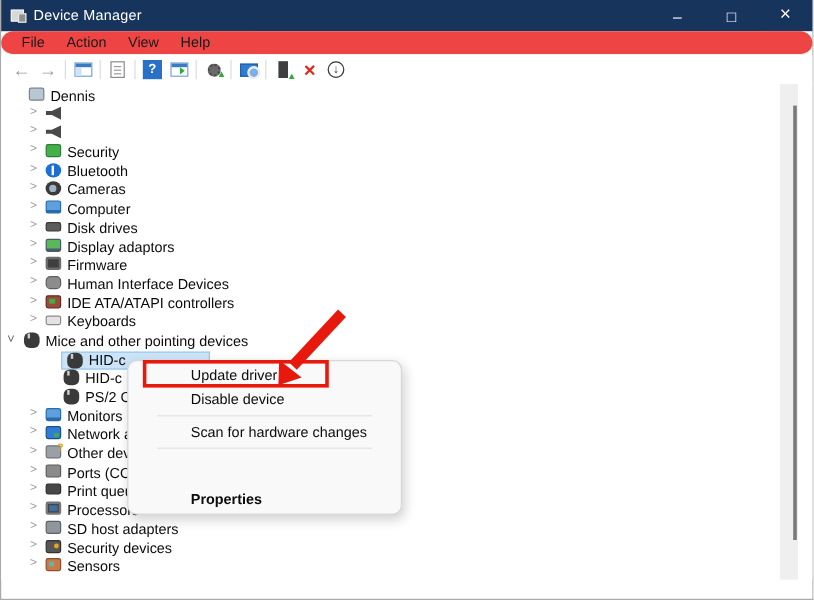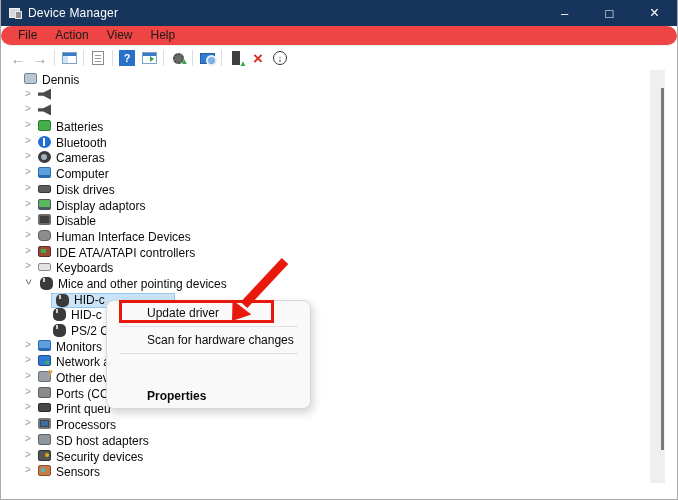--- a/index.html
+++ b/index.html
@@ -91,23 +91,23 @@
   .i-security{background:#555;border:1px solid #333;}
   .i-security:after{content:"";position:absolute;right:1px;top:2px;width:4px;height:4px;border-radius:50%;background:#e6a817;}
   .i-sensors{background:#c97a4a;border:1px solid #8c4f2c;}
   .i-sensors:after{content:"";position:absolute;left:2px;top:2px;width:4px;height:4px;background:#59b7b0;}
 
   
   .scroll-track{position:absolute;top:70px;bottom:16px;right:12px;width:15px;background:#efefef;}
   .scroll-thumb{position:absolute;top:18px;height:362px;left:11px;width:3px;background:#7a7a7a;}
 
   
-  .ctxmenu{position:absolute;left:105px;top:300px;width:205px;background:#f9f9f9;
+  .ctxmenu{position:absolute;left:105px;top:300px;width:229px;background:#f9f9f9;
       border:1px solid #d8d8d8;border-radius:8px;box-shadow:2px 4px 10px rgba(0,0,0,.18);
-      padding:2px 4px;box-sizing:border-box;z-index:10;}
+      padding:2px 16px;box-sizing:border-box;z-index:10;}
   .ctxitem{height:20px;display:flex;align-items:center;padding-left:36px;font-size:12px;color:#0b0b0b;}
   .ctxitem.bold{font-weight:bold;margin-top:32px;}
   .ctxsep{border:none;border-top:1px solid #e1e1e1;margin:3px 8px;}
 
   
   .anno-box{position:absolute;left:118px;top:300px;width:149px;height:17px;border:3px solid var(--anno,#e8190c);
       z-index:20;pointer-events:none;}
   .anno-svg{position:absolute;left:0;top:0;width:678px;height:500px;z-index:30;pointer-events:none;}
 
   
@@ -195,21 +195,21 @@
         </div>
         <div class="trow" style="padding-left: 20px;">
           <span class="chev">&gt;</span>
           <span style="width: 3px; display: inline-block;"></span>
           <span class="ticon i-speaker"></span>
         </div>
         <div class="trow" style="padding-left: 20px;">
           <span class="chev">&gt;</span>
           <span style="width: 3px; display: inline-block;"></span>
           <span class="ticon i-battery"></span>
-          <span>Batteries</span>
+          <span>Security</span>
         </div>
         <div class="trow" style="padding-left: 20px;">
           <span class="chev">&gt;</span>
           <span style="width: 3px; display: inline-block;"></span>
           <span class="ticon i-bluetooth"></span>
           <span>Bluetooth</span>
         </div>
         <div class="trow" style="padding-left: 20px;">
           <span class="chev">&gt;</span>
           <span style="width: 3px; display: inline-block;"></span>
@@ -231,41 +231,41 @@
         <div class="trow" style="padding-left: 20px;">
           <span class="chev">&gt;</span>
           <span style="width: 3px; display: inline-block;"></span>
           <span class="ticon i-display"></span>
           <span>Display adaptors</span>
         </div>
         <div class="trow" style="padding-left: 20px;">
           <span class="chev">&gt;</span>
           <span style="width: 3px; display: inline-block;"></span>
           <span class="ticon i-firmware"></span>
-          <span>Disable</span>
+          <span>Firmware</span>
         </div>
         <div class="trow" style="padding-left: 20px;">
           <span class="chev">&gt;</span>
           <span style="width: 3px; display: inline-block;"></span>
           <span class="ticon i-hid"></span>
           <span>Human Interface Devices</span>
         </div>
         <div class="trow" style="padding-left: 20px;">
           <span class="chev">&gt;</span>
           <span style="width: 3px; display: inline-block;"></span>
           <span class="ticon i-ide"></span>
           <span>IDE ATA/ATAPI controllers</span>
         </div>
         <div class="trow" style="padding-left: 20px;">
           <span class="chev">&gt;</span>
           <span style="width: 3px; display: inline-block;"></span>
           <span class="ticon i-keyboard"></span>
           <span>Keyboards</span>
         </div>
-        <div class="trow" style="padding-left: 20px;">
+        <div class="trow" style="">
           <span class="chev open">&gt;</span>
           <span style="width: 3px; display: inline-block;"></span>
           <span class="ticon i-mouse"></span>
           <span>Mice and other pointing devices</span>
         </div>
         <div class="trow" style="padding-left: 50px;">
           <span class="sel-wrap">
             <span class="ticon i-mouse"></span>
             <span>HID-c</span>
           </span>
@@ -334,20 +334,21 @@
         </div>
       </div>
   </div>
 
   <div class="scroll-track">
     <div class="scroll-thumb"></div>
   </div>
 
   <div class="ctxmenu" id="ctxmenu">
       <div class="ctxitem">Update driver</div>
+      <div class="ctxitem">Disable device</div>
       <hr class="ctxsep">
       <div class="ctxitem">Scan for hardware changes</div>
       <hr class="ctxsep">
       <div class="ctxitem bold">Properties</div>
     </div>
 
   <div class="anno-box"></div>
 
   <svg class="anno-svg" viewBox="0 0 678 500">
     <line id="anno-line" x1="284" y1="261" x2="243" y2="305" stroke="#e8190c" stroke-width="9"></line>

